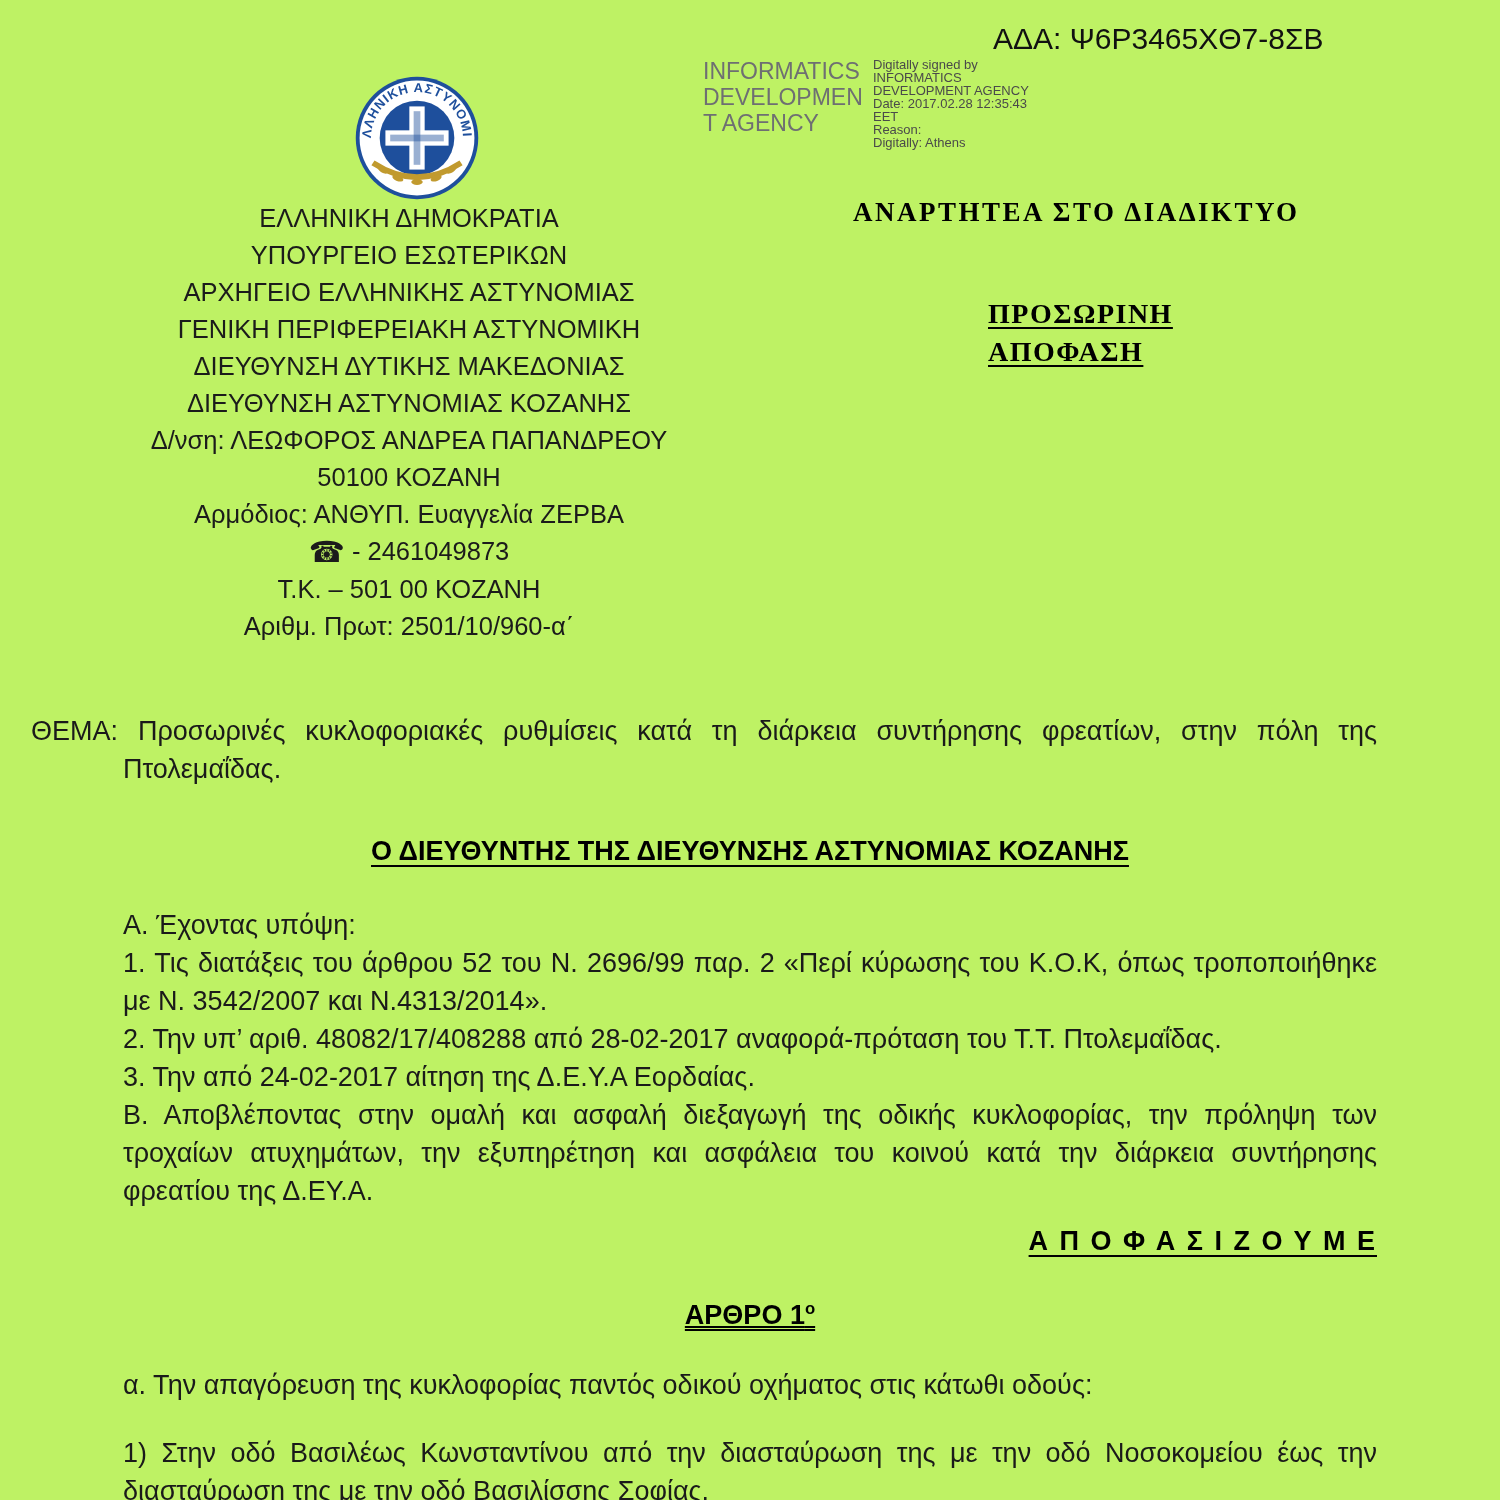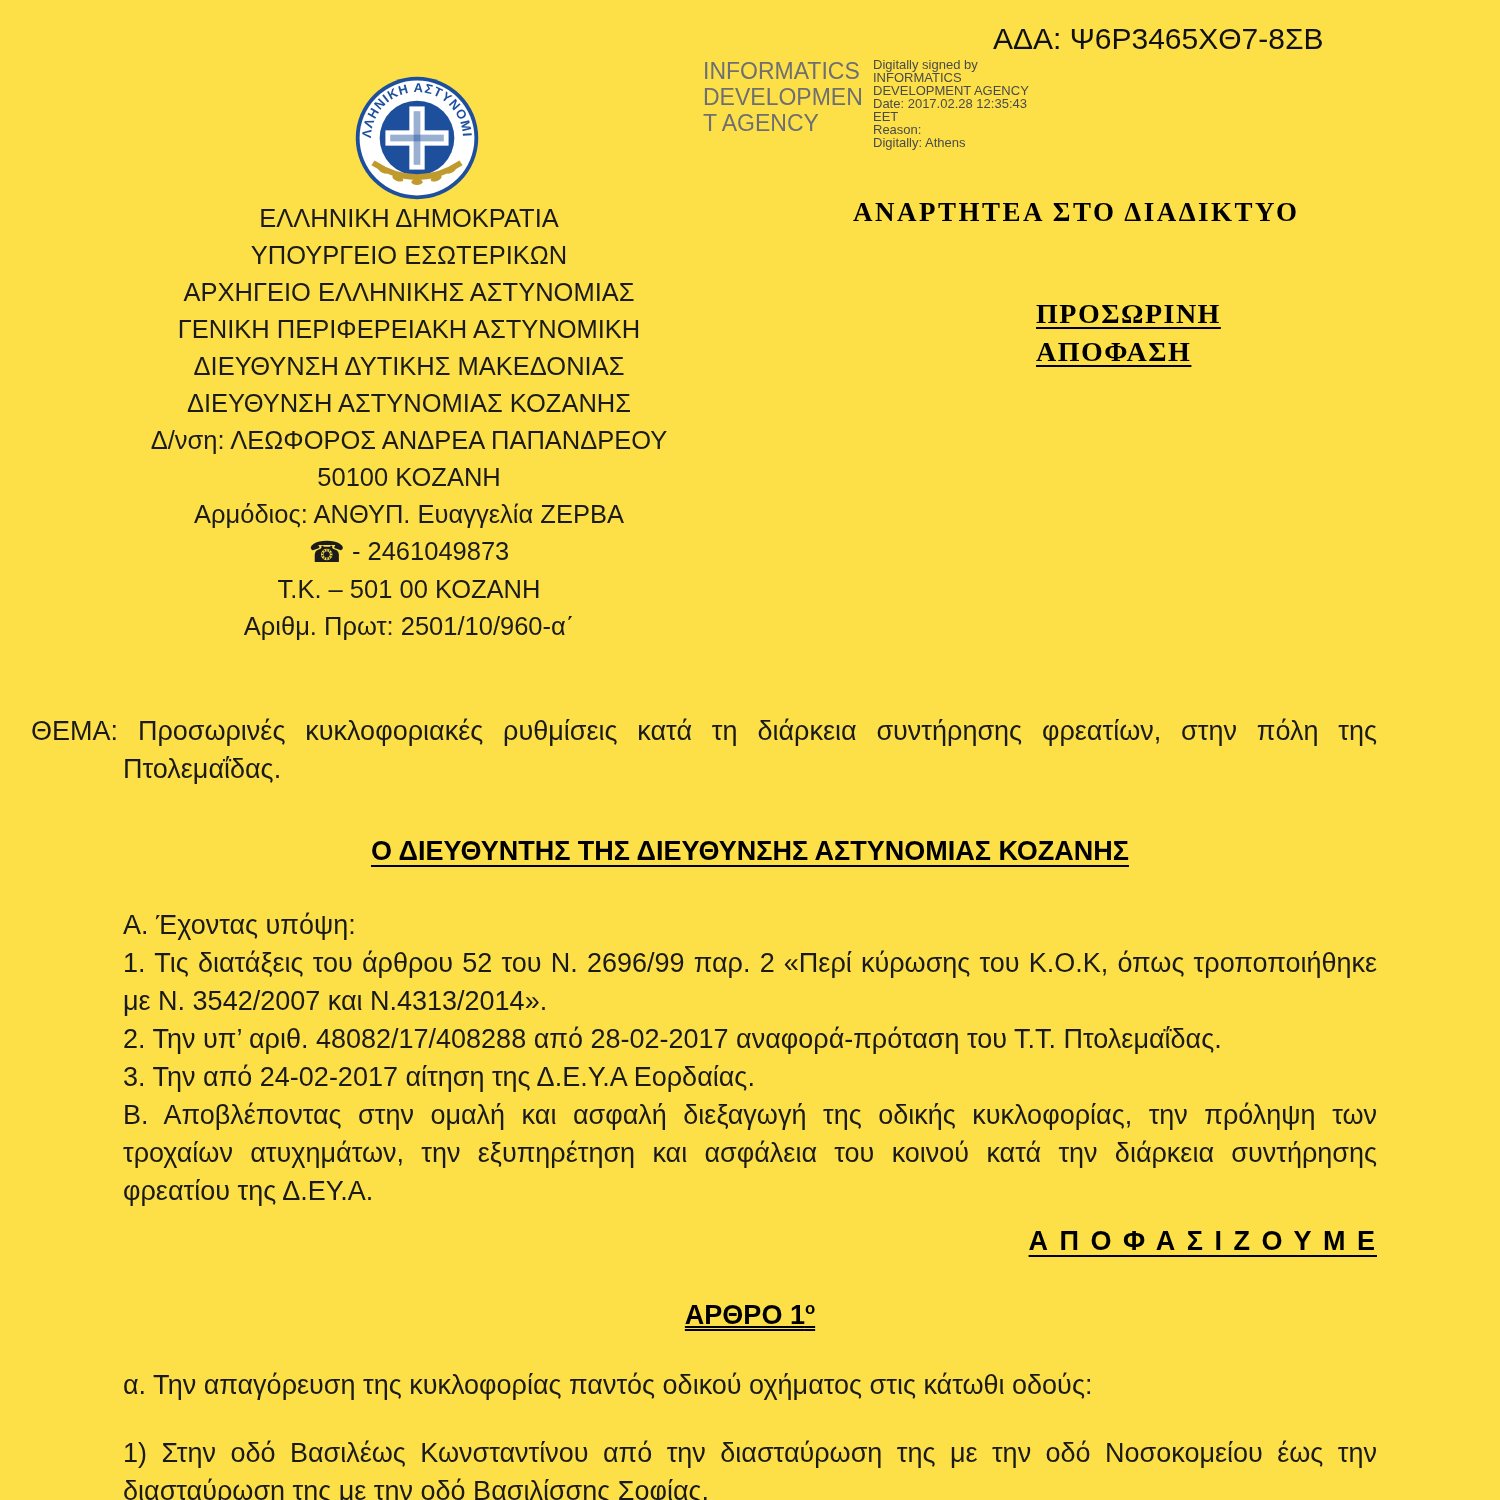--- a/index.html
+++ b/index.html
@@ -1,20 +1,20 @@
 <!DOCTYPE html>
 <html><head>
 <meta charset="utf-8">
 <style>
   html, body { margin: 0; padding: 0; background: #ffffff; }
   .page {
     position: relative;
     width: 1500px;
     height: 1500px;
-    background: #fde047;
+    background: #bef264;
     overflow: hidden;
     font-family: "Liberation Sans", sans-serif;
     color: #1a1a1a;
   }
 
   
   .ada {
     position: absolute;
     left: 993px;
     top: 22px;
@@ -74,21 +74,21 @@
     top: 197px;
     font-family: "Liberation Serif", serif;
     font-size: 27px;
     font-weight: bold;
     letter-spacing: 2.5px;
     color: #000;
     white-space: nowrap;
   }
   .decision-block {
     position: absolute;
-    left: 1036px;
+    left: 988px;
     top: 295px;
     font-family: "Liberation Serif", serif;
     font-size: 28px;
     font-weight: bold;
     line-height: 38px;
     letter-spacing: 1.5px;
     color: #000;
   }
   .decision-block div {
     text-decoration: underline;

